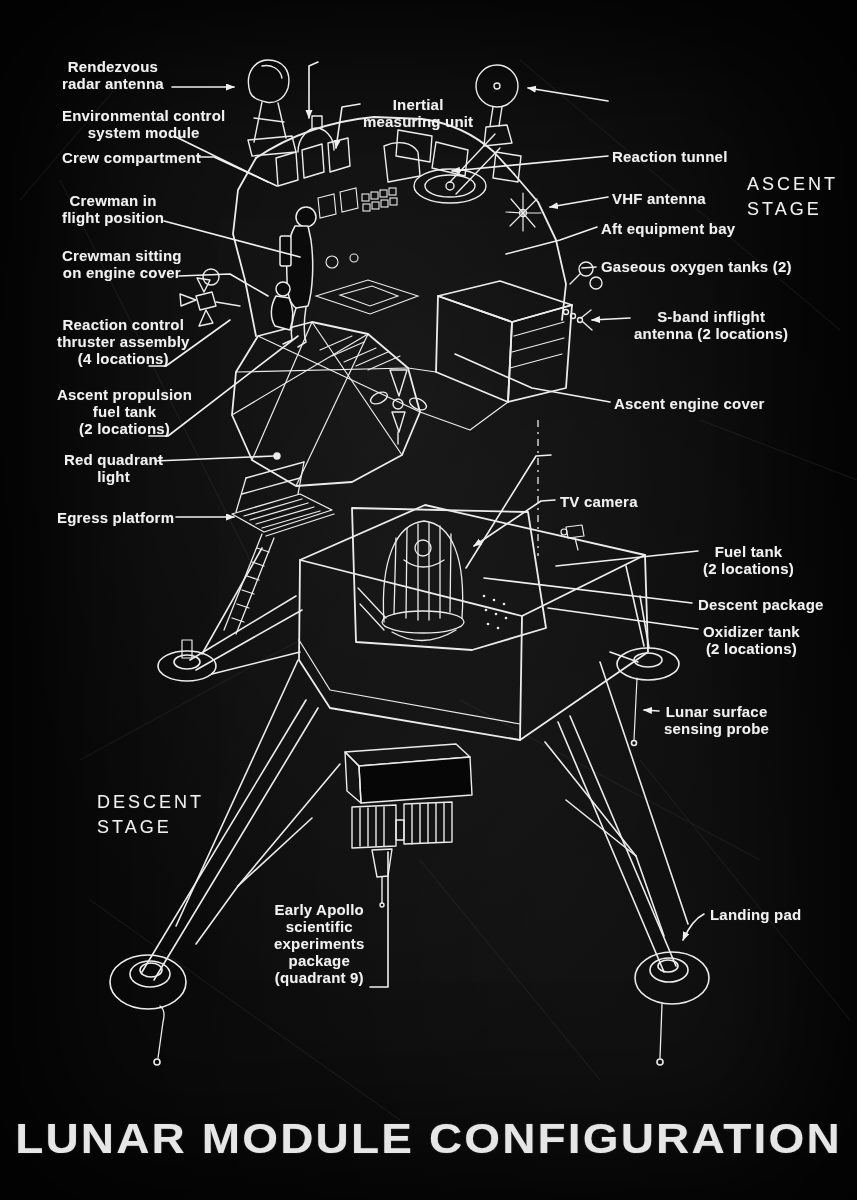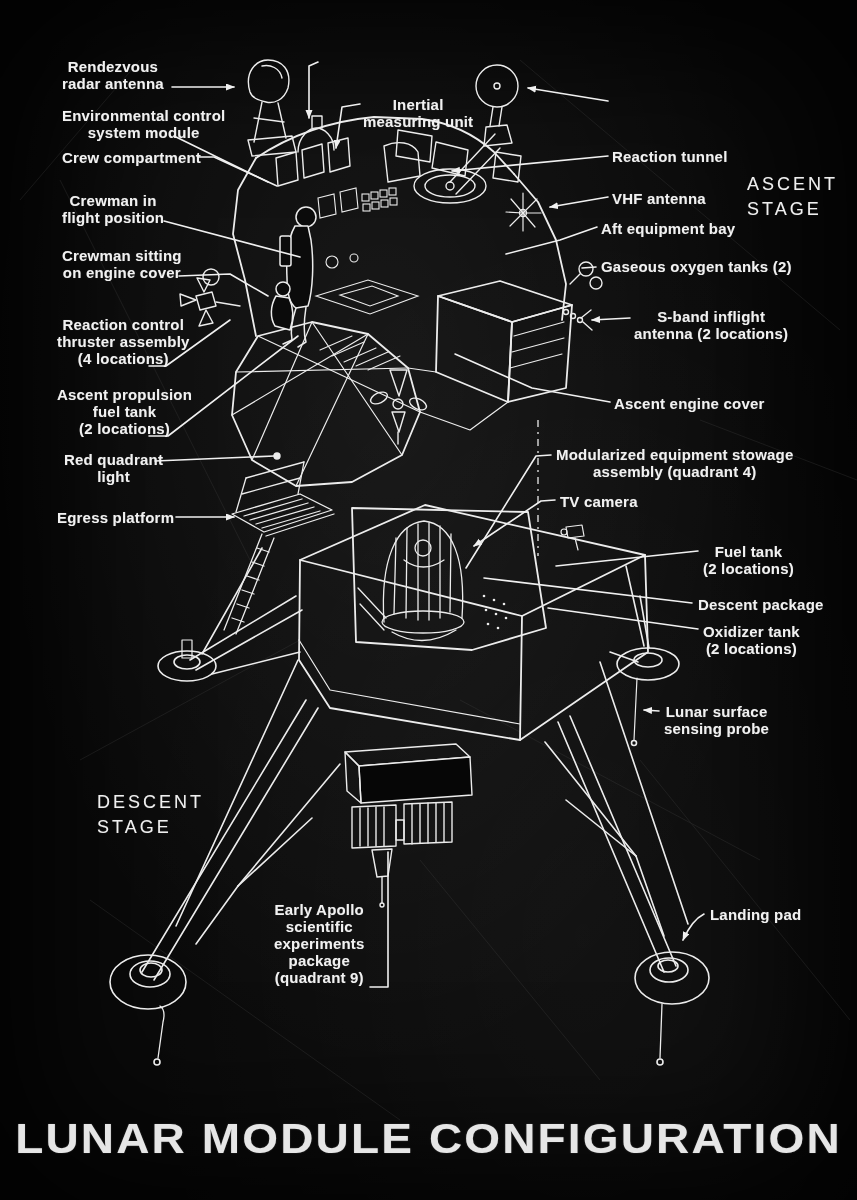--- a/index.html
+++ b/index.html
@@ -364,22 +364,20 @@
   <div class="callout" style="left:57px;top:509px">Egress platform</div>
   <div class="callout" style="left:363px;top:96px">Inertial
 measuring unit</div>
   <div class="callout" style="left:612px;top:148px">Reaction tunnel</div>
   <div class="callout" style="left:612px;top:190px">VHF antenna</div>
   <div class="callout" style="left:601px;top:220px">Aft equipment bay</div>
   <div class="callout" style="left:601px;top:258px">Gaseous oxygen tanks (2)</div>
   <div class="callout" style="left:634px;top:308px">S-band inflight
 antenna (2 locations)</div>
   <div class="callout" style="left:614px;top:395px">Ascent engine cover</div>
-  <div class="callout" style="left:556px;top:446px">Modularized equipment stowage
-assembly (quadrant 4)</div>
   <div class="callout" style="left:560px;top:493px">TV camera</div>
   <div class="callout" style="left:703px;top:543px">Fuel tank
 (2 locations)</div>
   <div class="callout" style="left:698px;top:596px">Descent package</div>
   <div class="callout" style="left:703px;top:623px">Oxidizer tank
 (2 locations)</div>
   <div class="callout" style="left:664px;top:703px">Lunar surface
 sensing probe</div>
   <div class="callout" style="left:710px;top:906px">Landing pad</div>
   <div class="callout" style="left:274px;top:901px">Early Apollo

